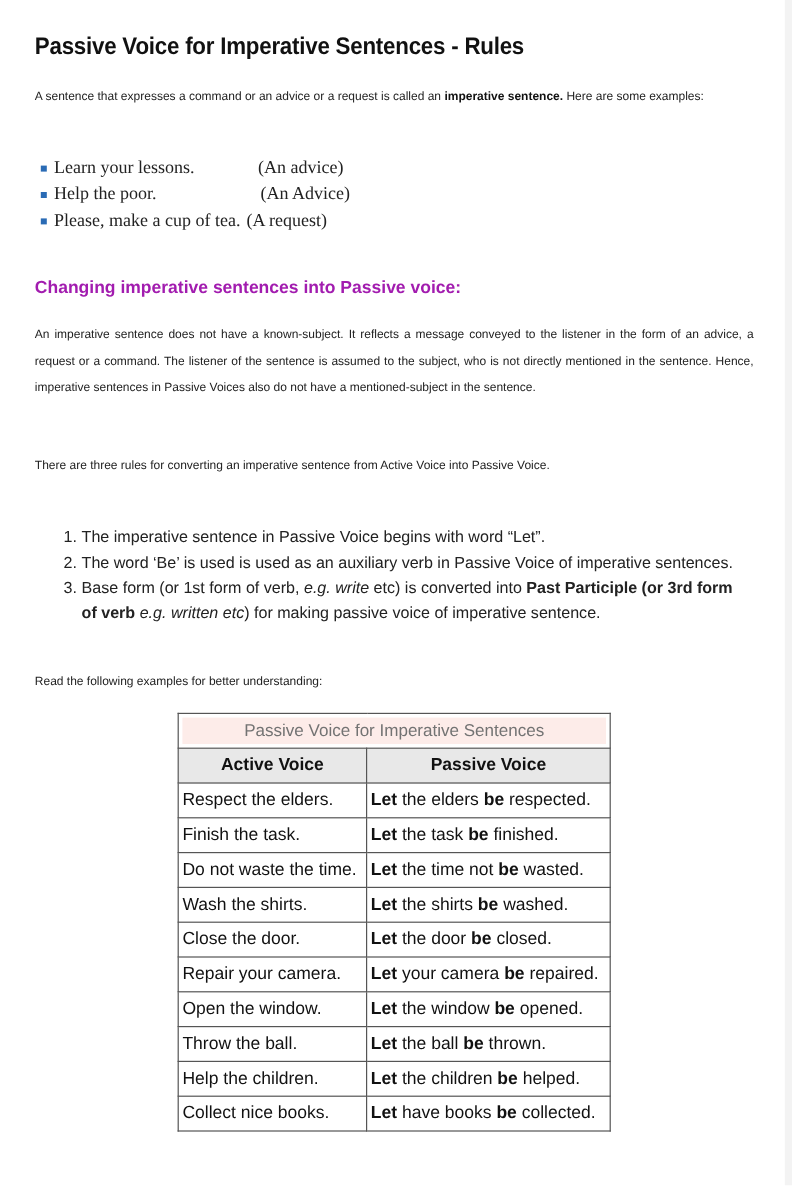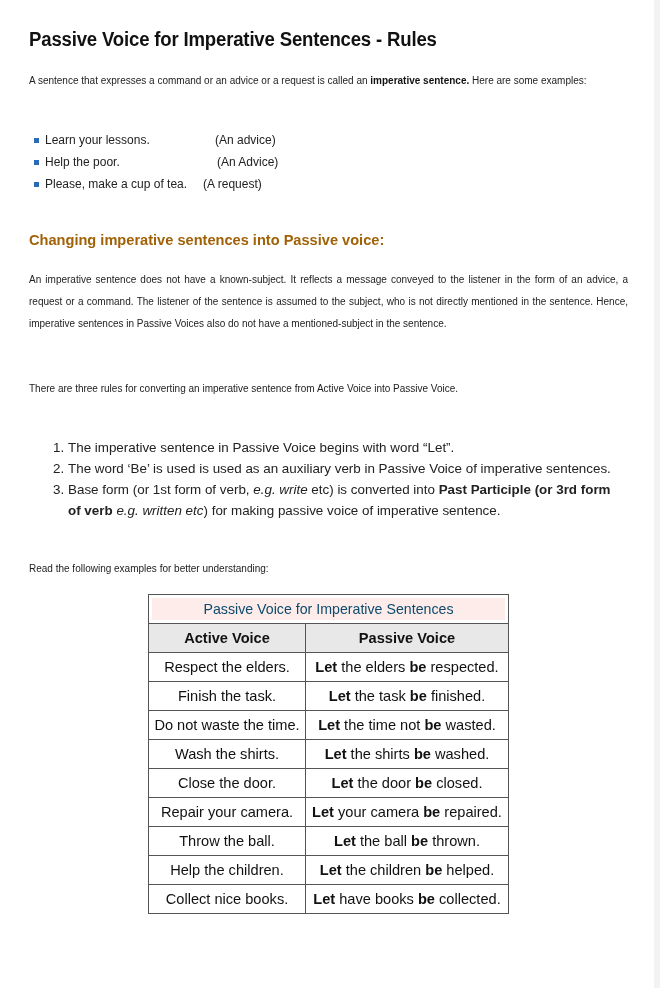--- a/index.html
+++ b/index.html
@@ -14,58 +14,58 @@
       margin: 0; position: absolute; top: 28px; left: 0; color: #111; letter-spacing: -0.2px;
       transform: scaleX(0.93); transform-origin: left;
     }
     .p {
       font-family: "Liberation Sans", sans-serif; font-size: 10px; line-height: 22px; margin: 0;
       position: absolute; left: 0; width: 599px; text-align: justify; color: #222;
     }
     .p b { color: #111; }
     .intro { top: 70px; }
     .examples { position: absolute; top: 129px; left: 4px; margin: 0; padding: 0; list-style: none;
-      font-family: Liberation Sans, sans-serif; font-size: 12px; line-height: 22px; }
+      font-family: Liberation Serif, serif; font-size: 15px; line-height: 22px; }
     .examples li { position: relative; padding-left: 12px; white-space: nowrap; }
     .examples li::before { content: ""; position: absolute; left: 1px; top: 9px; width: 5px; height: 5px; background: #2a6bb5; }
     .examples .ex-text { display: inline-block; width: 170px; }
     .subhead { position: absolute; top: 232px; left: 0; font-family: "Liberation Sans", sans-serif;
-      font-weight: bold; font-size: 14.6px; color: #a16207; }
+      font-weight: bold; font-size: 14.6px; color: #a21caf; }
     .para1 { top: 269px; }
     .para2 { top: 378px; }
     .rules { position: absolute; top: 437px; left: 24px; margin: 0; padding: 0; list-style: none;
       font-family: "Liberation Sans", sans-serif; font-size: 13.4px; line-height: 21px; color: #222; width: 560px; }
     .rules li { position: relative; padding-left: 15px; }
     .rules .num { position: absolute; left: 0; top: 0; }
     .read { top: 558px; }
     table.pv {
       position: absolute; left: 148px; top: 594px; width: 361px; border-collapse: collapse;
       font-family: "Liberation Sans", sans-serif; font-size: 14.6px; color: #111;
       border: 1px solid #555;
     }
-    .pv td, .pv th { border: 1px solid #555; height: 28px; padding: 0 3px; text-align: center; white-space: nowrap; }
+    .pv td, .pv th { border: 1px solid #555; height: 28px; padding: 0 3px; text-align: left; white-space: nowrap; }
     .pv .cap-cell { padding: 3px; height: 22px; text-align: center; }
-    .pv .cap-inner { background: #fdece9; display: block; line-height: 22px; font-size: 14.2px; color: #0c4a6e; }
+    .pv .cap-inner { background: #fdece9; display: block; line-height: 22px; font-size: 14.2px; color: #737373; }
     .pv th { background: #e8e8e8; text-align: center; font-weight: bold; }
     .pv .col1 { width: 150px; }
   </style>
 </head>
 <body>
 
 <div class="scroll-strip"></div>
 
 <div class="content">
   <h1>Passive Voice for Imperative Sentences - Rules</h1>
 
   <p class="p intro"><span>A sentence that expresses a command or an advice or a request is called an </span><b>imperative sentence.</b><span> Here are some examples:</span></p>
 
   <ul class="examples">
     <li><span class="ex-text">Learn your lessons.</span><span>(An advice)</span></li>
     <li><span class="ex-text" style="width:172px">Help the poor.</span><span>(An Advice)</span></li>
-    <li><span class="ex-text" style="width:auto;margin-right:16px">Please, make a cup of tea.</span><span>(A request)</span></li>
+    <li><span class="ex-text" style="width:auto;margin-right:5px">Please, make a cup of tea.</span><span>(A request)</span></li>
   </ul>
 
   <div class="subhead">Changing imperative sentences into Passive voice:</div>
 
   <p class="p para1">An imperative sentence does not have a known-subject. It reflects a message conveyed to the listener in the form of an advice, a request or a command. The listener of the sentence is assumed to the subject, who is not directly mentioned in the sentence. Hence, imperative sentences in Passive Voices also do not have a mentioned-subject in the sentence.</p>
   <p class="p para2">There are three rules for converting an imperative sentence from Active Voice into Passive Voice.</p>
 
   <ol class="rules">
     <li><span class="num">1.</span><span>The imperative sentence in Passive Voice begins with word “Let”.</span></li>
     <li><span class="num">2.</span><span> The word ‘Be’ is used is used as an auxiliary verb in Passive Voice of imperative sentences.</span></li>
@@ -104,20 +104,24 @@
       </tr>
   <tr>
         <td>Close the door.</td>
         <td><b>Let</b><span> the door </span><b>be</b><span> closed.</span></td>
       </tr>
   <tr>
         <td>Repair your camera.</td>
         <td><b>Let</b><span> your camera </span><b>be</b><span> repaired.</span></td>
       </tr>
   <tr>
+        <td>Open the window.</td>
+        <td><b>Let</b><span> the window </span><b>be</b><span> opened.</span></td>
+      </tr>
+  <tr>
         <td>Throw the ball.</td>
         <td><b>Let</b><span> the ball </span><b>be</b><span> thrown.</span></td>
       </tr>
   <tr>
         <td>Help the children.</td>
         <td><b>Let</b><span> the children </span><b>be</b><span> helped.</span></td>
       </tr>
   <tr>
         <td>Collect nice books.</td>
         <td><b>Let</b><span> have books </span><b>be</b><span> collected.</span></td>

